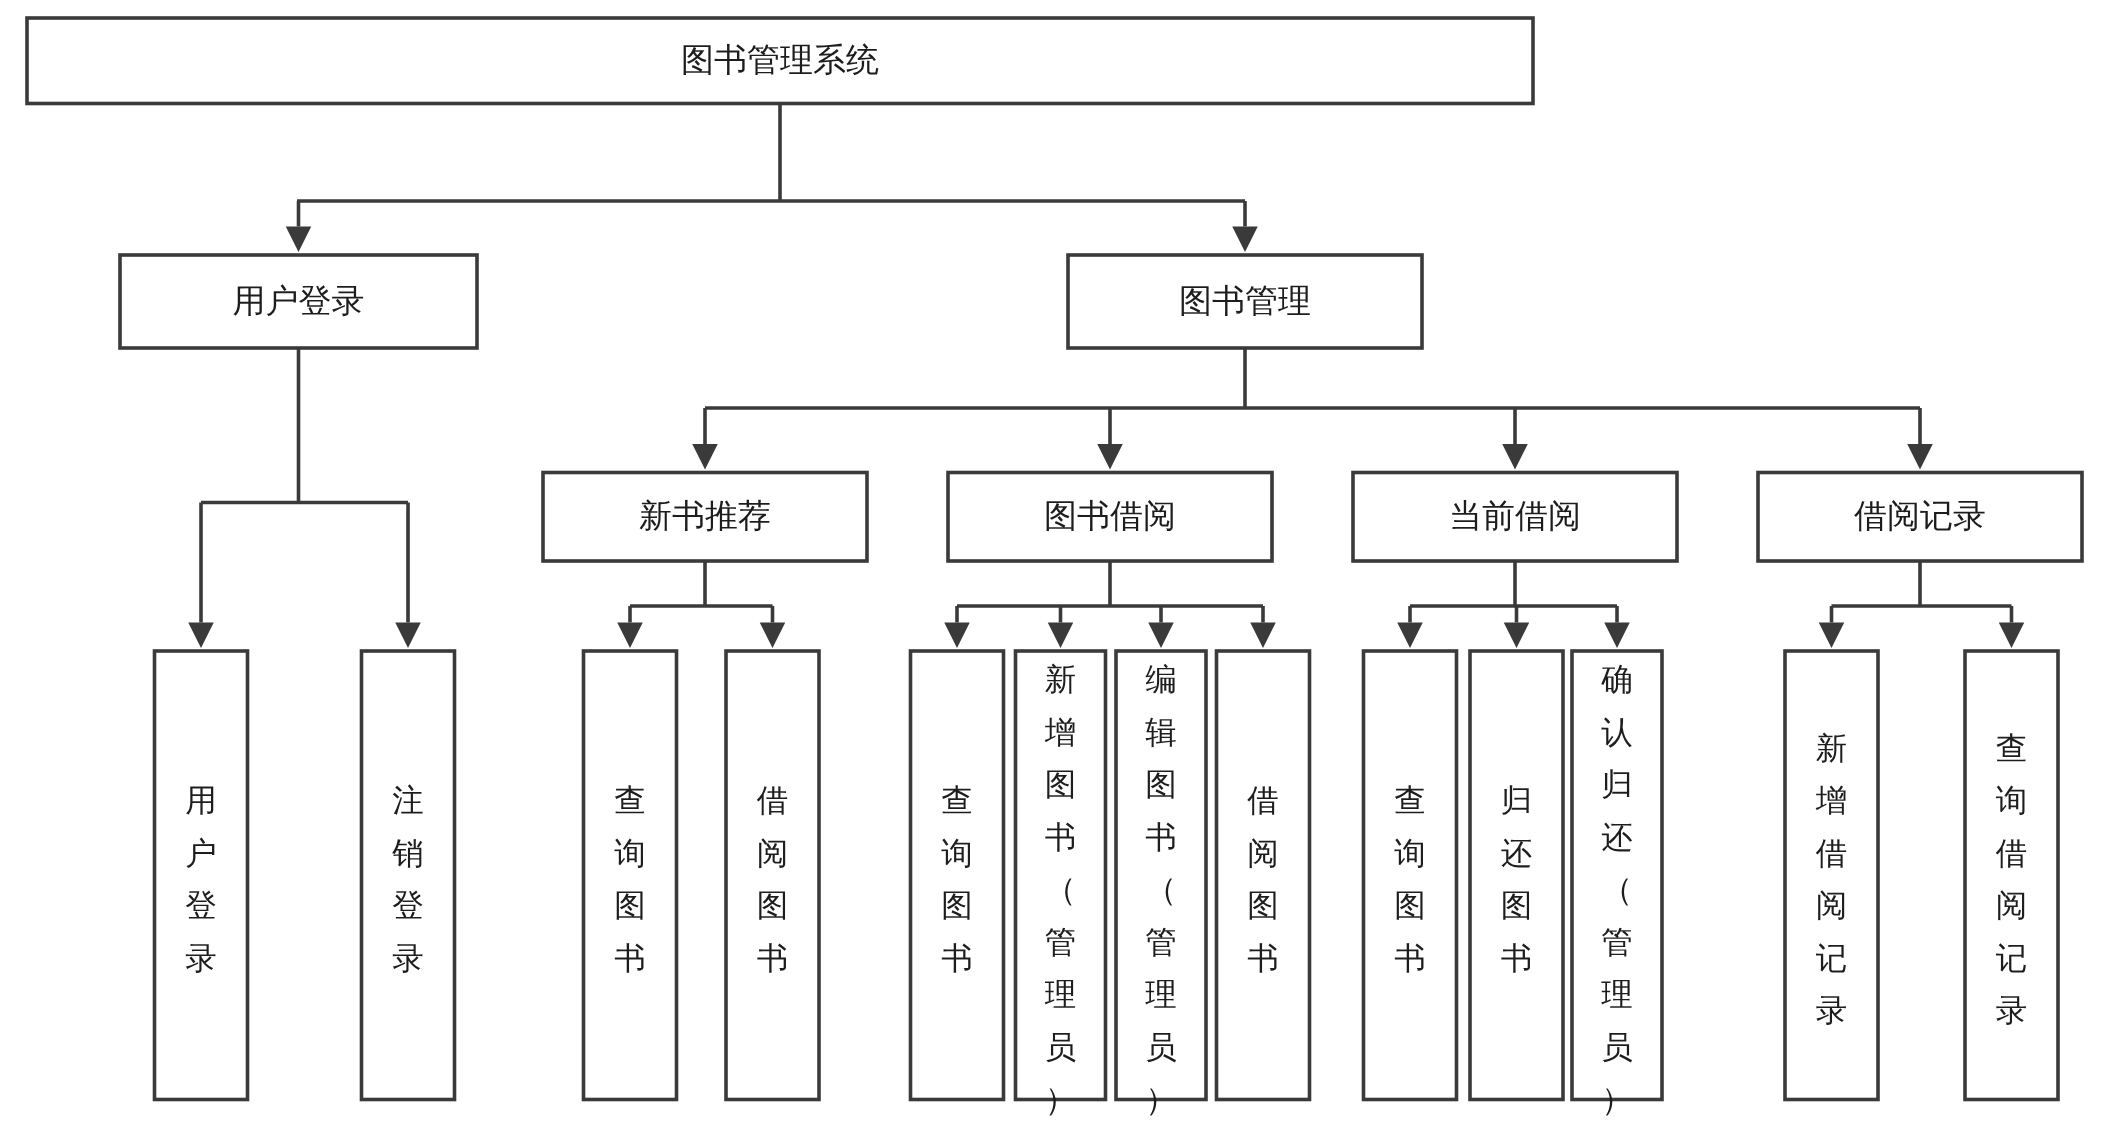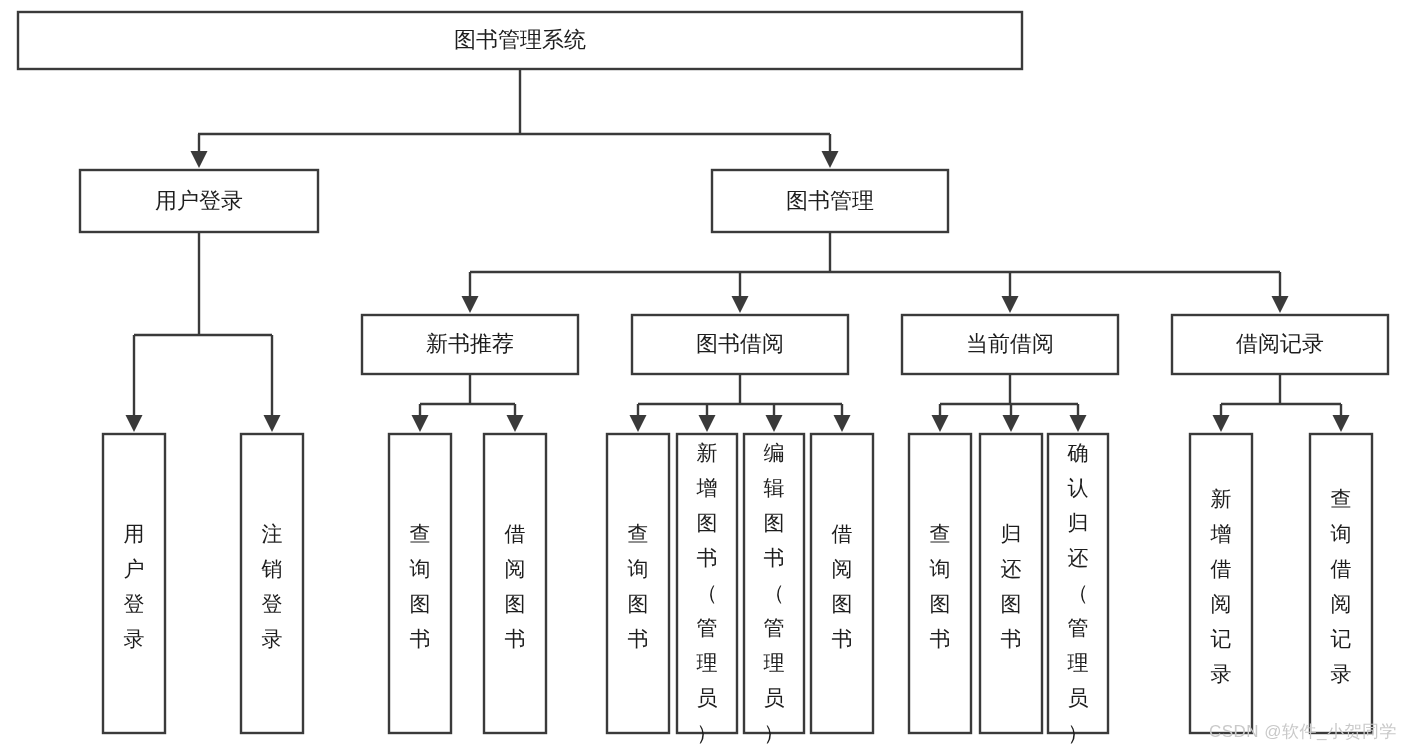--- a/index.html
+++ b/index.html
@@ -201,14 +201,13 @@
         <g>
           <rect x="1190" y="434" width="62" height="299" class="node-box"></rect>
           <text x="1221" y="505.8" class="node-label-vertical"><tspan x="1221" dy="0">新</tspan><tspan x="1221" dy="35">增</tspan><tspan x="1221" dy="35">借</tspan><tspan x="1221" dy="35">阅</tspan><tspan x="1221" dy="35">记</tspan><tspan x="1221" dy="35">录</tspan></text>
         </g>
         <g>
           <rect x="1310" y="434" width="62" height="299" class="node-box"></rect>
           <text x="1341" y="505.8" class="node-label-vertical"><tspan x="1341" dy="0">查</tspan><tspan x="1341" dy="35">询</tspan><tspan x="1341" dy="35">借</tspan><tspan x="1341" dy="35">阅</tspan><tspan x="1341" dy="35">记</tspan><tspan x="1341" dy="35">录</tspan></text>
         </g>
       </g>
   </svg>
-  <div class="watermark">CSDN @软件_小贺同学</div>
 </div>
 
 </body></html>

